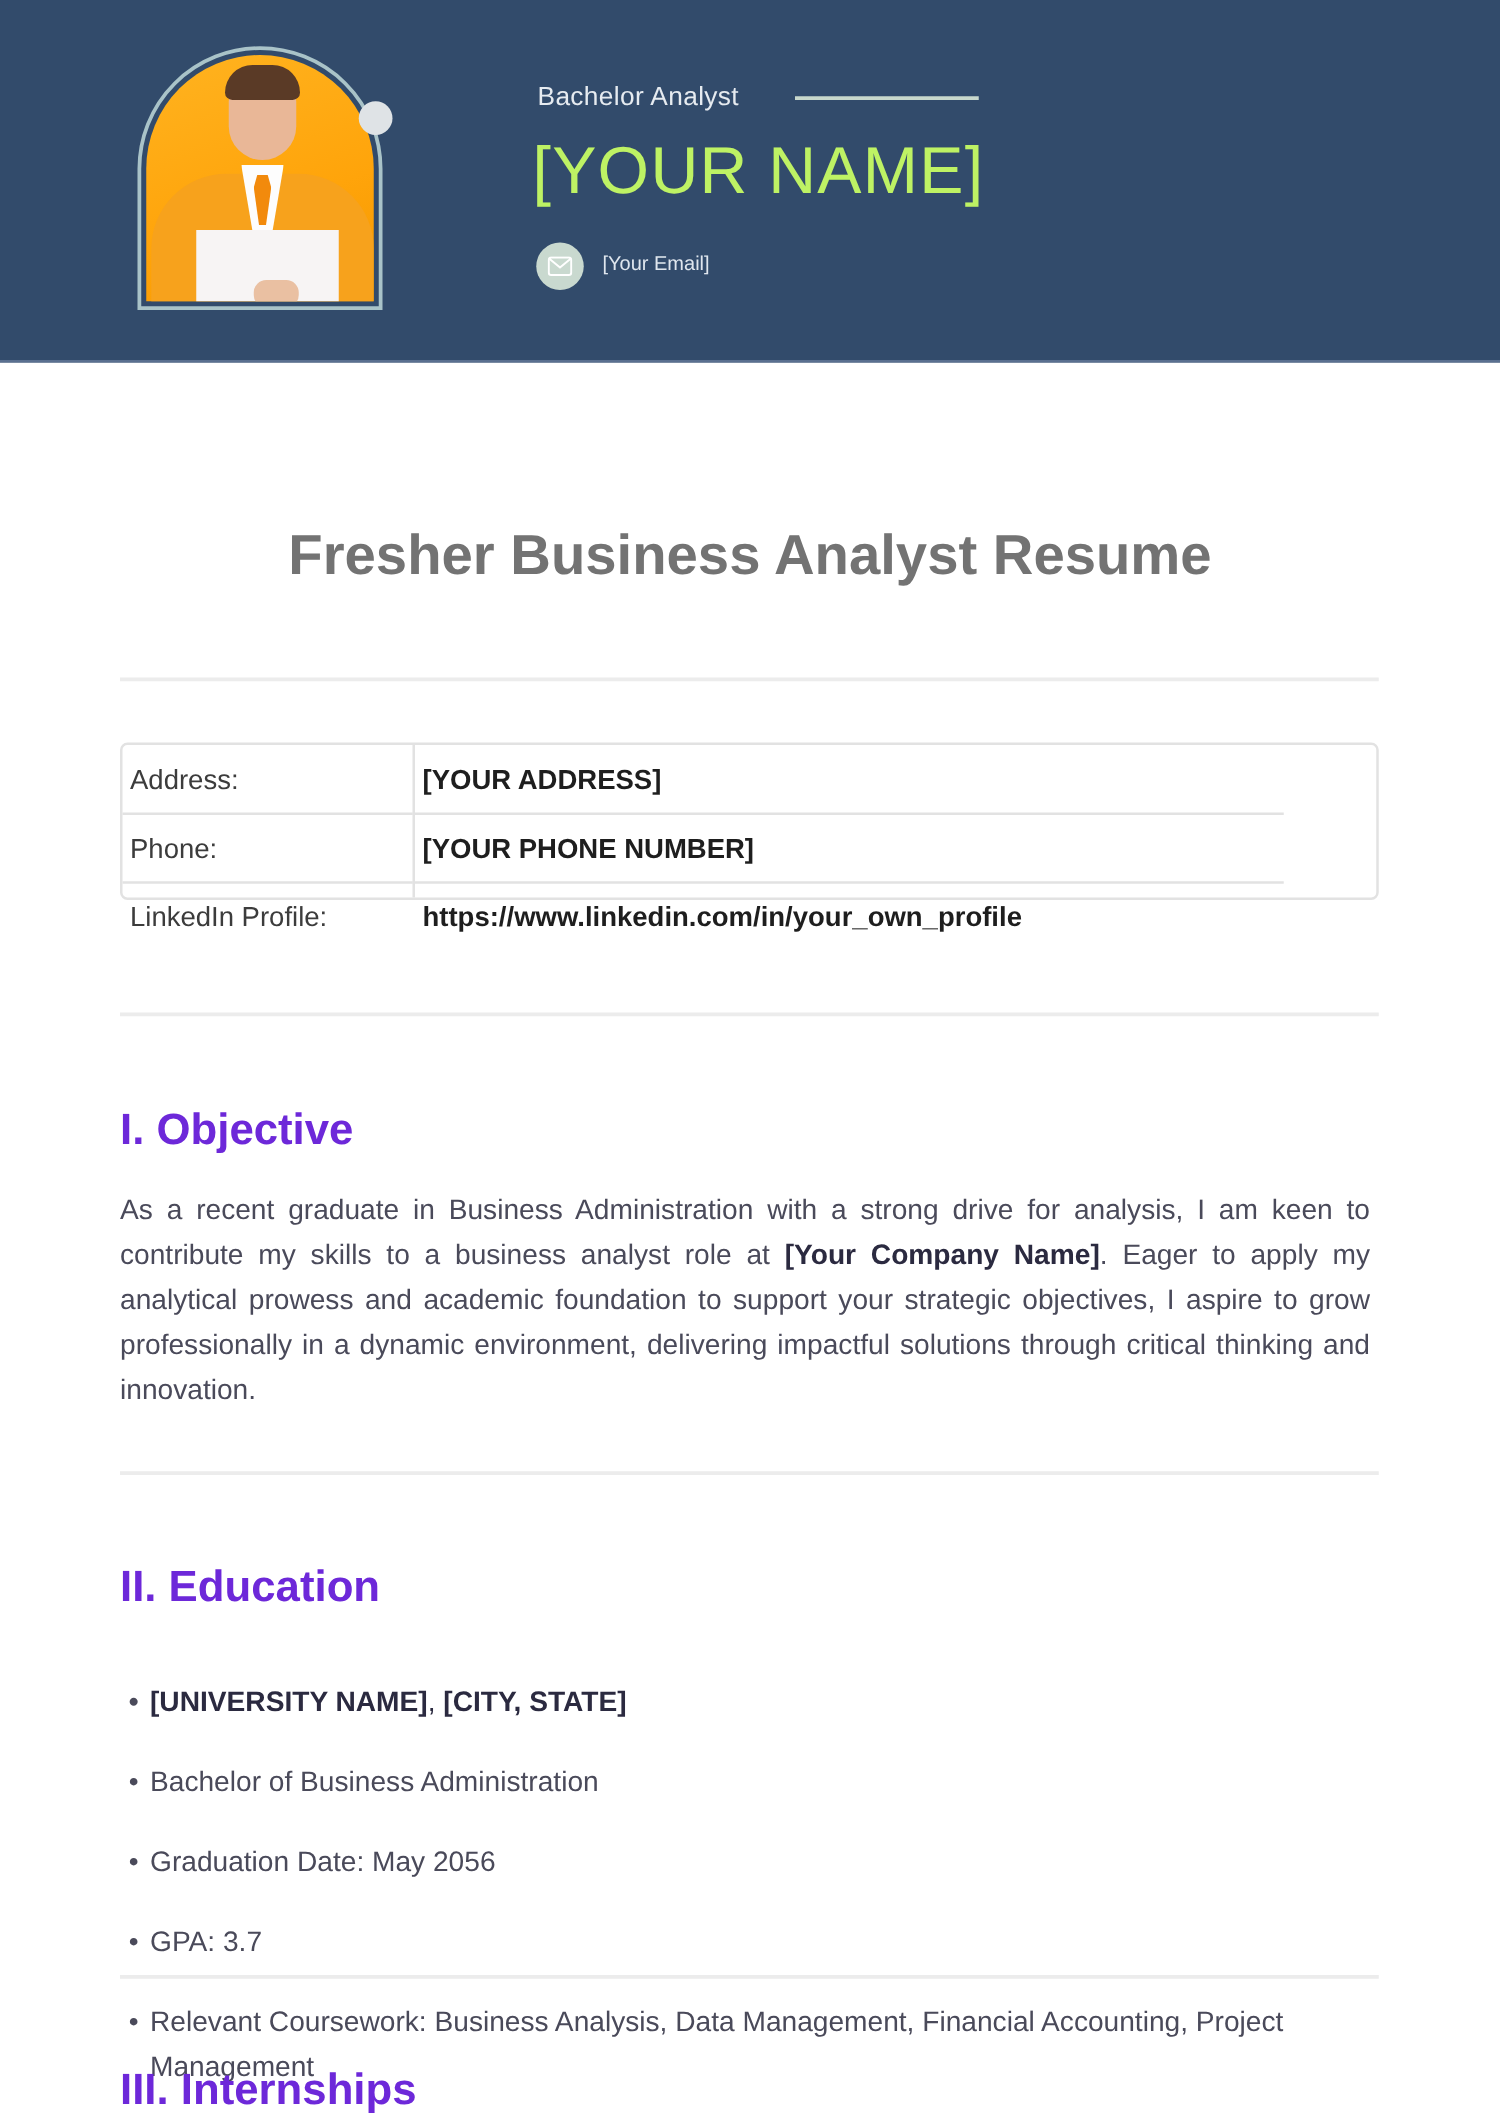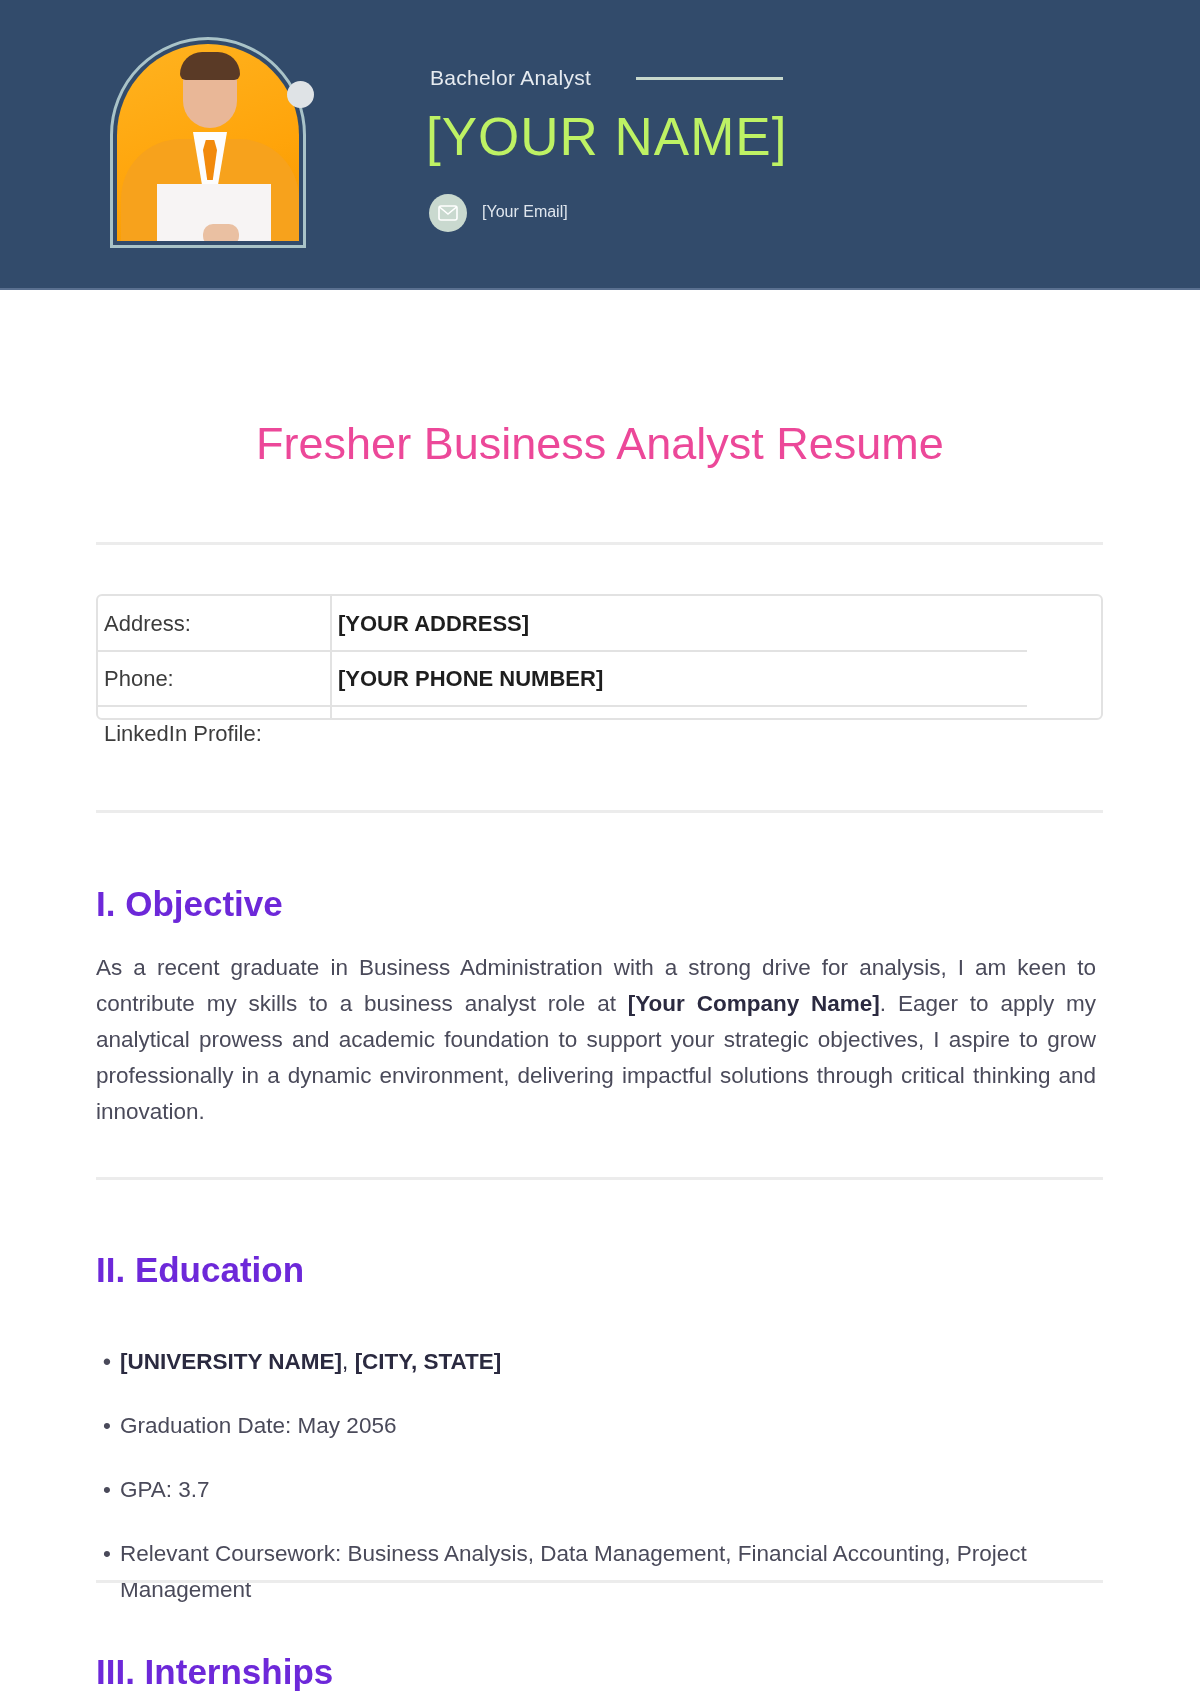--- a/index.html
+++ b/index.html
@@ -20,21 +20,21 @@
   .frame-dot { position: absolute; left: 287px; top: 81px; width: 27px; height: 27px; border-radius: 50%; background: #dfe3e6; }
 
   .job-title { position: absolute; left: 430px; top: 66px; font-size: 21px; color: #e6ebf0; letter-spacing: 0.3px; }
   .job-line { position: absolute; left: 636px; top: 77px; width: 147px; height: 3px; background: #c8d8cc; }
   .name { position: absolute; left: 426px; top: 106px; font-size: 53px; color: #bef264; font-weight: normal; letter-spacing: 1px; }
   .email-icon { position: absolute; left: 429px; top: 194px; width: 38px; height: 38px; border-radius: 50%; background: #c9d9cf; display: flex; align-items: center; justify-content: center; }
   .email-icon svg { width: 20px; height: 16px; }
   .email-text { position: absolute; left: 482px; top: 203px; font-size: 16px; color: #dfe6ee; }
 
   
-  .doc-title { position: absolute; left: 0; width: 1200px; top: 418px; text-align: center; font-size: 45px; font-weight: normal; color: #ec4899; }
+  .doc-title { position: absolute; left: 0; width: 1200px; top: 418px; text-align: center; font-size: 45px; font-weight: bold; color: #737373; }
   .divider { position: absolute; left: 96px; width: 1007px; height: 3px; background: #ececec; }
 
   .info-table { position: absolute; left: 96px; top: 594px; width: 1007px; height: 126px; border: 2px solid #e2e2e2; border-radius: 6px; }
   .info-row { position: absolute; left: 0; height: 55px; width: 100%; }
   .info-row .label { position: absolute; left: 6px; top: 15px; font-size: 22px; color: #3c3c3c; }
   .info-row .value { position: absolute; left: 240px; top: 15px; font-size: 22px; font-weight: bold; color: #1e1e1e; }
   .row-sep { position: absolute; left: 0; height: 2px; background: #e2e2e2; }
   .col-sep { position: absolute; left: 232px; top: 0; width: 2px; height: 100%; background: #e2e2e2; }
 
   .section-title { position: absolute; left: 96px; font-size: 35px; font-weight: bold; color: #6d28d9; }
@@ -88,33 +88,35 @@
   <div class="row-sep" style="top:54px; width:232px;"></div>
   <div class="row-sep" style="top:54px; left:232px; width:697px;"></div>
   <div class="info-row" style="top:55px;text-decoration:underline;">
     <span class="label">Phone:</span>
     <span class="value">[YOUR PHONE NUMBER]</span>
   </div>
   <div class="row-sep" style="top:109px; width:232px;"></div>
   <div class="row-sep" style="top:109px; left:232px; width:697px;"></div>
   <div class="info-row" style="top:110px;">
     <span class="label">LinkedIn Profile:</span>
+    <span class="value">https://www.linkedin.com/in/your_own_profile</span>
   </div>
 </div>
 
 <div class="divider" style="top:810px;"></div>
 
 <div class="section-title" style="top:884px;">I. Objective</div>
 <p class="paragraph" style="top:950px;"><span>As a recent graduate in Business Administration with a strong drive for analysis, I am keen to contribute my skills to a business analyst role at </span><b>[Your Company Name]</b><span>. Eager to apply my analytical prowess and academic foundation to support your strategic objectives, I aspire to grow professionally in a dynamic environment, delivering impactful solutions through critical thinking and innovation.</span></p>
 
 <div class="divider" style="top:1177px;"></div>
 
 <div class="section-title" style="top:1250px;">II. Education</div>
 <ul class="edu-list">
   <li class="strong"><span>[UNIVERSITY NAME]</span><span class="sep">, </span><span>[CITY, STATE]</span></li>
+  <li>Bachelor of Business Administration</li>
   <li>Graduation Date: May 2056</li>
   <li>GPA: 3.7</li>
   <li style="width:960px;">Relevant Coursework: Business Analysis, Data Management, Financial Accounting, Project Management</li>
 </ul>
 
 <div class="divider" style="top:1580px;"></div>
 
 <div class="section-title" style="top:1652px;">III. Internships</div>
 
 </body></html>

